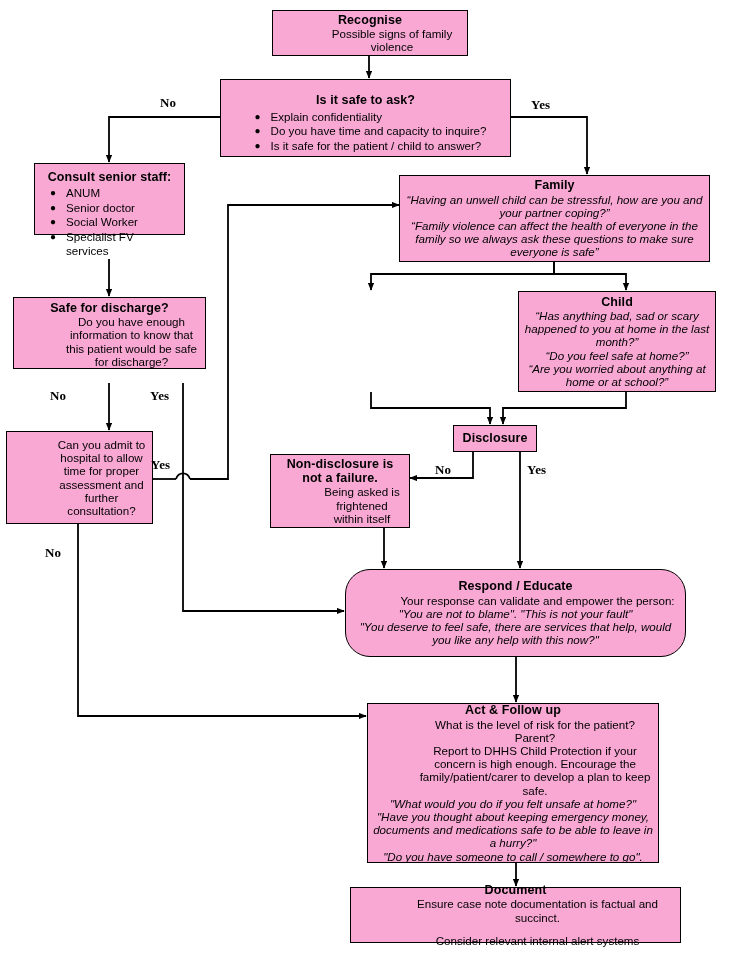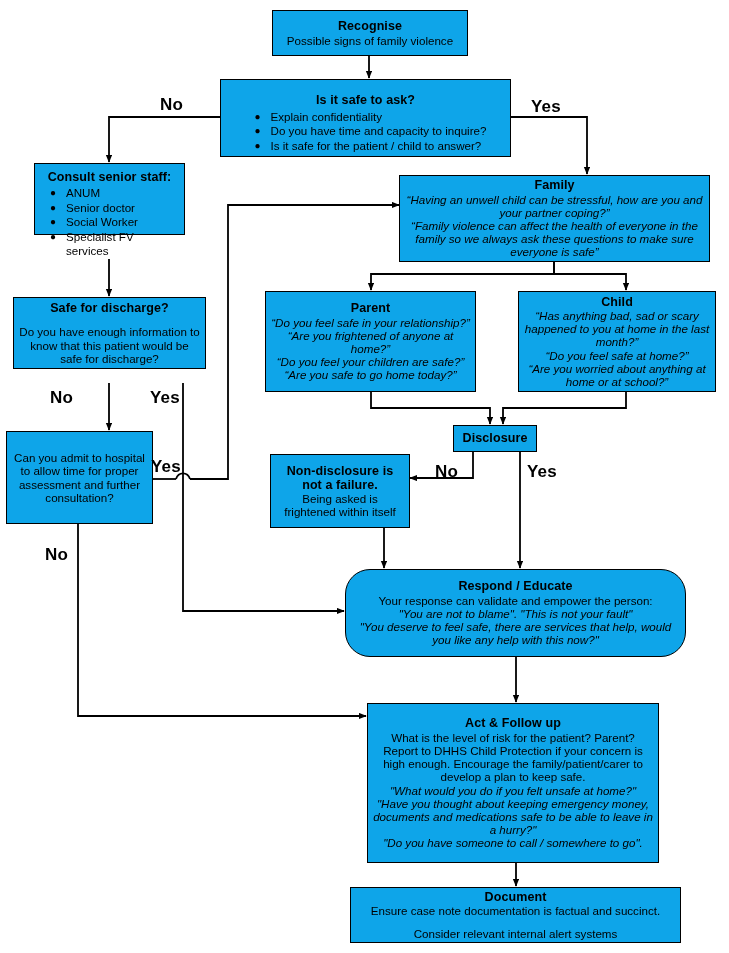--- a/index.html
+++ b/index.html
@@ -26,21 +26,21 @@
     position: absolute;
     left: 0;
     top: 0;
     width: 729px;
     height: 953px;
     pointer-events: none;
   }
   .node {
     position: absolute;
     box-sizing: border-box;
-    background: #0ea5e9;
+    background: #f9a8d4;
     border: 1.6px solid #000000;
     display: flex;
     flex-direction: column;
     align-items: center;
     justify-content: center;
     text-align: center;
     line-height: 1.14;
     padding: 3px 5px;
   }
   .node .title {
@@ -49,20 +49,21 @@
     letter-spacing: 0.1px;
   }
   .node .body {
     font-size: 11.6px;
   }
   .node .body.italic {
     font-style: italic;
   }
   .node .body.plain {
     font-style: normal;
+    margin-left: 44px;
   }
   .bullets {
     list-style: none;
     margin: 0;
     padding: 0;
     text-align: left;
     font-size: 11.6px;
   }
   .bullets li {
     display: flex;
@@ -74,24 +75,25 @@
     flex: 0 0 26px;
     text-align: center;
     font-size: 10px;
     line-height: 1.45;
   }
   .bullets li .txt {
     flex: 1 1 auto;
   }
   .edge-label {
     position: absolute;
-    font-size: 17px;
+    font-size: 13px;
     font-weight: bold;
     white-space: nowrap;
     letter-spacing: 0.2px;
+    font-family: Liberation Serif, serif;
   }
 </style>
 </head>
 <body>
 
 <div id="chart">
 
   <svg class="wires" viewBox="0 0 729 953" xmlns="http://www.w3.org/2000/svg">
     <defs>
       <marker id="arrow" markerWidth="9" markerHeight="9" refX="7.2" refY="3.2" orient="auto" markerUnits="userSpaceOnUse">
@@ -191,27 +193,20 @@
 
   <div class="node" style="left:13px; top:297px; width:193px; height:72px;justify-content:space-between;">
     <div class="title">Safe for discharge?</div>
     <div class="body plain">Do you have enough information to know that this patient would be safe for discharge?</div>
   </div>
 
   <div class="node" style="left:6px; top:431px; width:147px; height:93px;">
     <div class="body plain">Can you admit to hospital to allow time for proper assessment and further consultation?</div>
   </div>
 
-  <div class="node" style="left:265px; top:291px; width:211px; height:101px;">
-    <div class="title">Parent</div>
-    <div class="body italic">“Do you feel safe in your relationship?”</div>
-    <div class="body italic">“Are you frightened of anyone at home?”</div>
-    <div class="body italic">“Do you feel your children are safe?”</div>
-    <div class="body italic">“Are you safe to go home today?”</div>
-  </div>
 
   <div class="node" style="left:518px; top:291px; width:198px; height:101px;align-items:center;">
     <div class="title">Child</div>
     <div class="body italic">“Has anything bad, sad or scary happened to you at home in the last month?”</div>
     <div class="body italic">“Do you feel safe at home?”</div>
     <div class="body italic">“Are you worried about anything at home or at school?”</div>
   </div>
 
   <div class="node" style="left:453px; top:425px; width:84px; height:27px;">
     <div class="title">Disclosure</div>

